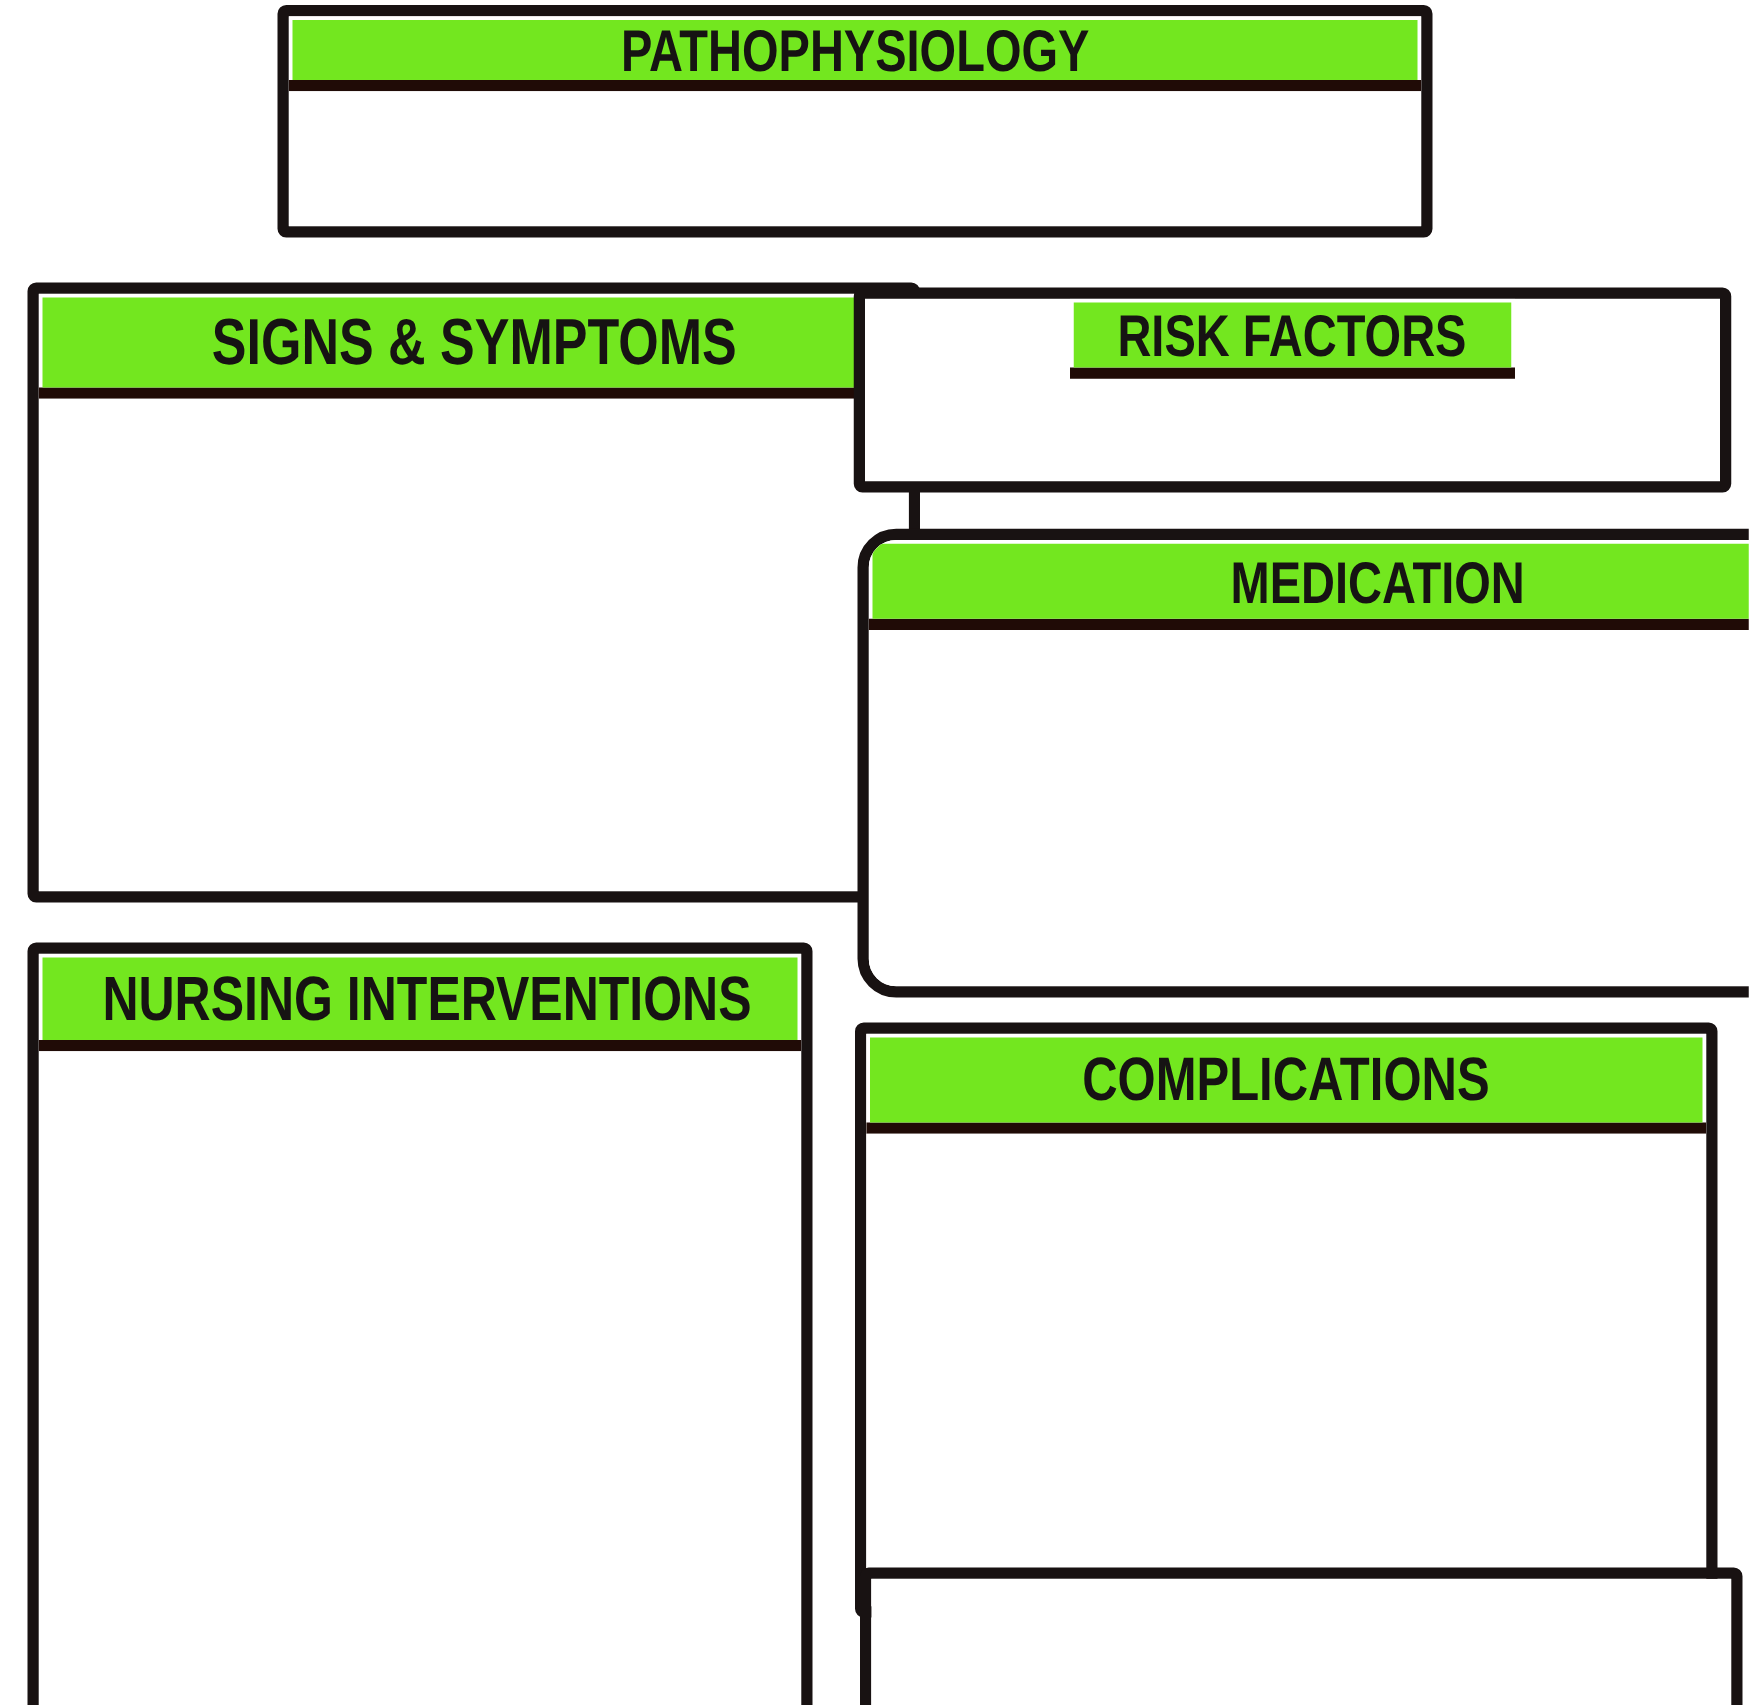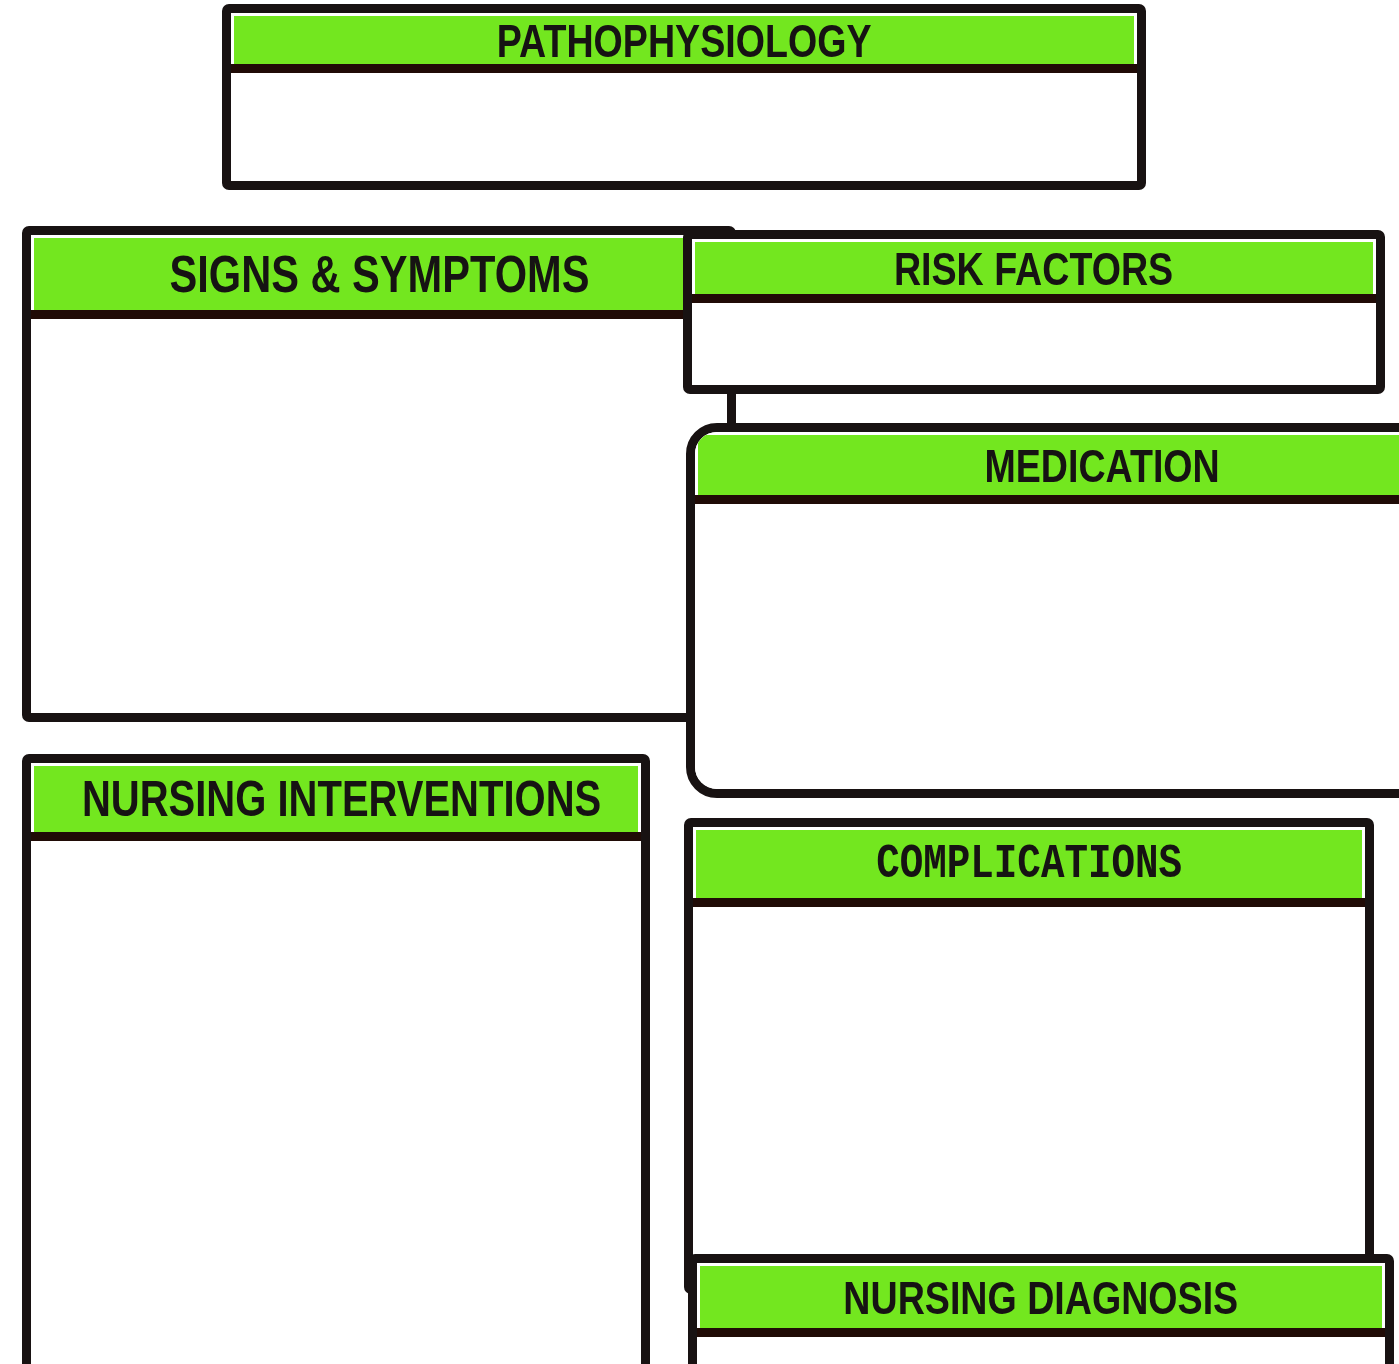--- a/index.html
+++ b/index.html
@@ -59,29 +59,29 @@
   .box-patho        .title{font-size:47px;}
 
   .box-signs        {left:22px;  top:226px;  width:714px; height:496px;}
   .box-signs        .header-green{height:72px;}
   .box-signs        .title{font-size:52px;}
 
   .box-interventions{left:22px;  top:754px;  width:628px; height:640px;}
   .box-interventions .header-green{height:66px;padding-left:12px;}
   .box-interventions .title{font-size:50px;}
 
-  .box-risk         {left:683px; top:230px;  width:702px; height:164px;}
+  .box-risk         {left:683px; top:230px;  width:702px; height:164px;align-items:center;}
   .box-risk         .header-green{height:52px;}
   .box-risk         .title{font-size:47px;}
 
   .box-medication   {left:686px; top:423px;  width:832px; height:375px;border-radius:31px;}
   .box-medication   .header-green{height:60px;}
   .box-medication   .title{font-size:47px;}
 
-  .box-complications{left:684px; top:818px;  width:690px; height:476px;font-family:Liberation Mono, monospace;}
+  .box-complications{left:684px; top:818px;  width:690px; height:476px;}
   .box-complications .header-green{height:68px;}
   .box-complications .title{font-size:49px;}
 
   .box-diagnosis    {left:688px; top:1254px; width:706px; height:150px;}
   .box-diagnosis    .header-green{height:62px;}
   .box-diagnosis    .title{font-size:47px;}
 </style>
 </head>
 <body>
 
@@ -133,19 +133,14 @@
 <section class="box box-complications">
   <div class="box-header">
     <div class="header-green">
       <span class="title">COMPLICATIONS</span>
     </div>
   </div>
   <div class="box-body"></div>
 </section>
 
 <section class="box box-diagnosis">
-  <div class="box-header">
-    <div class="header-green">
-      <span class="title">NURSING DIAGNOSIS</span>
-    </div>
-  </div>
   <div class="box-body"></div>
 </section>
 
 </body></html>

